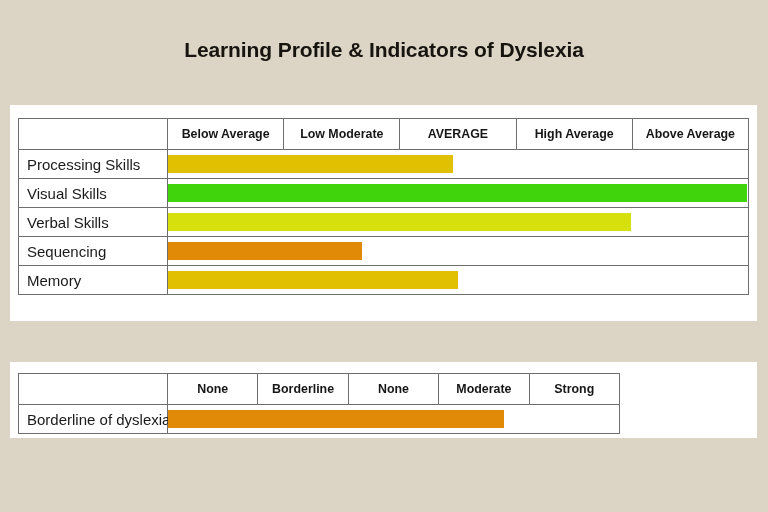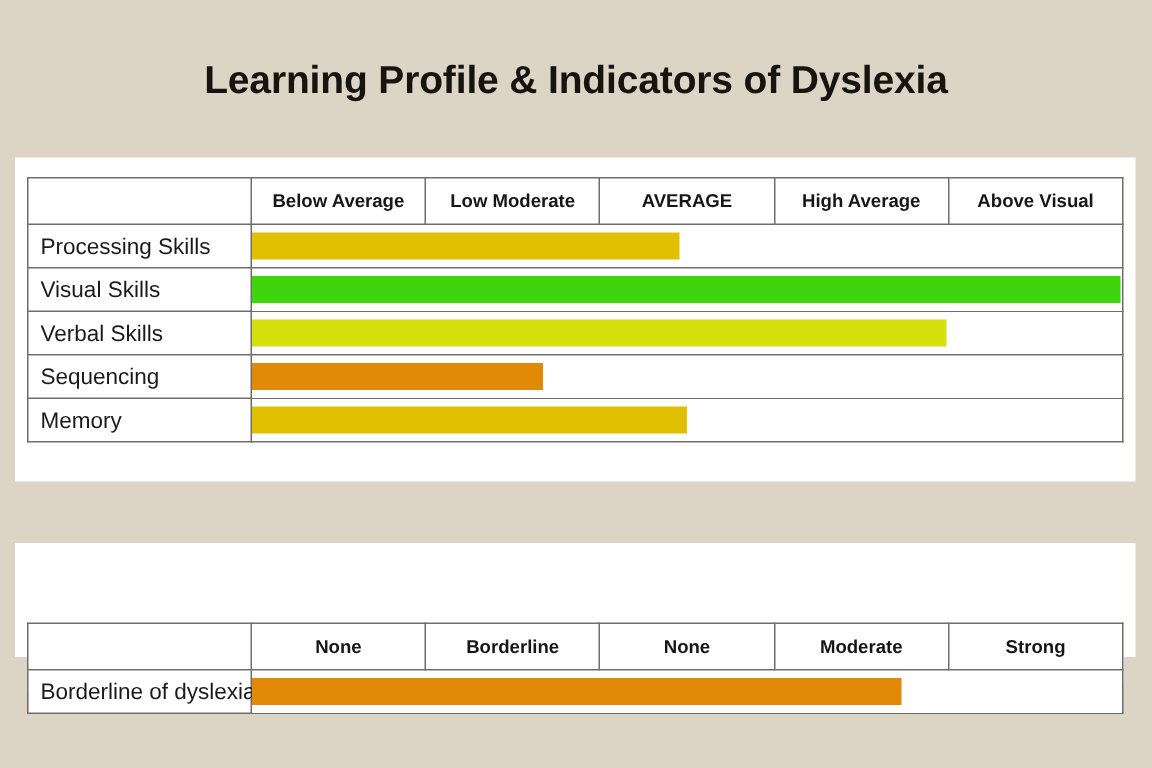--- a/index.html
+++ b/index.html
@@ -22,21 +22,21 @@
     background: #dcd5c6;
   }
 
   
   .page-title {
     position: absolute;
     left: 0;
     top: 38px;
     width: 768px;
     text-align: center;
-    font-size: 26px;
+    font-size: 21px;
     font-weight: bold;
     color: #17140f;
     letter-spacing: -0.1px;
     white-space: nowrap;
   }
 
   
   .card {
     position: absolute;
     background: #ffffff;
@@ -64,22 +64,21 @@
     border-radius: 22px;
   }
   #table-profile {
     left: 8px;
     top: 13px;
     width: 731px;
   }
   #table-indicators {
     left: 8px;
     top: 11px;
-    width: 731px;
-    margin-top: 42px;
+    width: 602px;
   }
   .chart-table th,
   .chart-table td {
     border: 1px solid #6e6e6e;
     padding: 0;
     margin: 0;
   }
   .chart-table thead th {
     height: 30px;
     font-size: 12.4px;
@@ -134,21 +133,21 @@
 
   <div class="card" id="card-profile">
     <table class="chart-table" id="table-profile">
       <thead>
         <tr>
           <th class="col-label"></th>
           <th>Below Average</th>
           <th>Low Moderate</th>
           <th>AVERAGE</th>
           <th>High Average</th>
-          <th>Above Visual</th>
+          <th>Above Average</th>
         </tr>
       </thead>
       <tbody>
         <tr>
           <td class="row-label">Processing Skills</td>
           <td class="bar-cell" colspan="5">
             <div class="bar-track">
               <div class="bar-fill" style="width: 49.2%; background: rgb(224, 192, 0);"></div>
             </div>
           </td>

